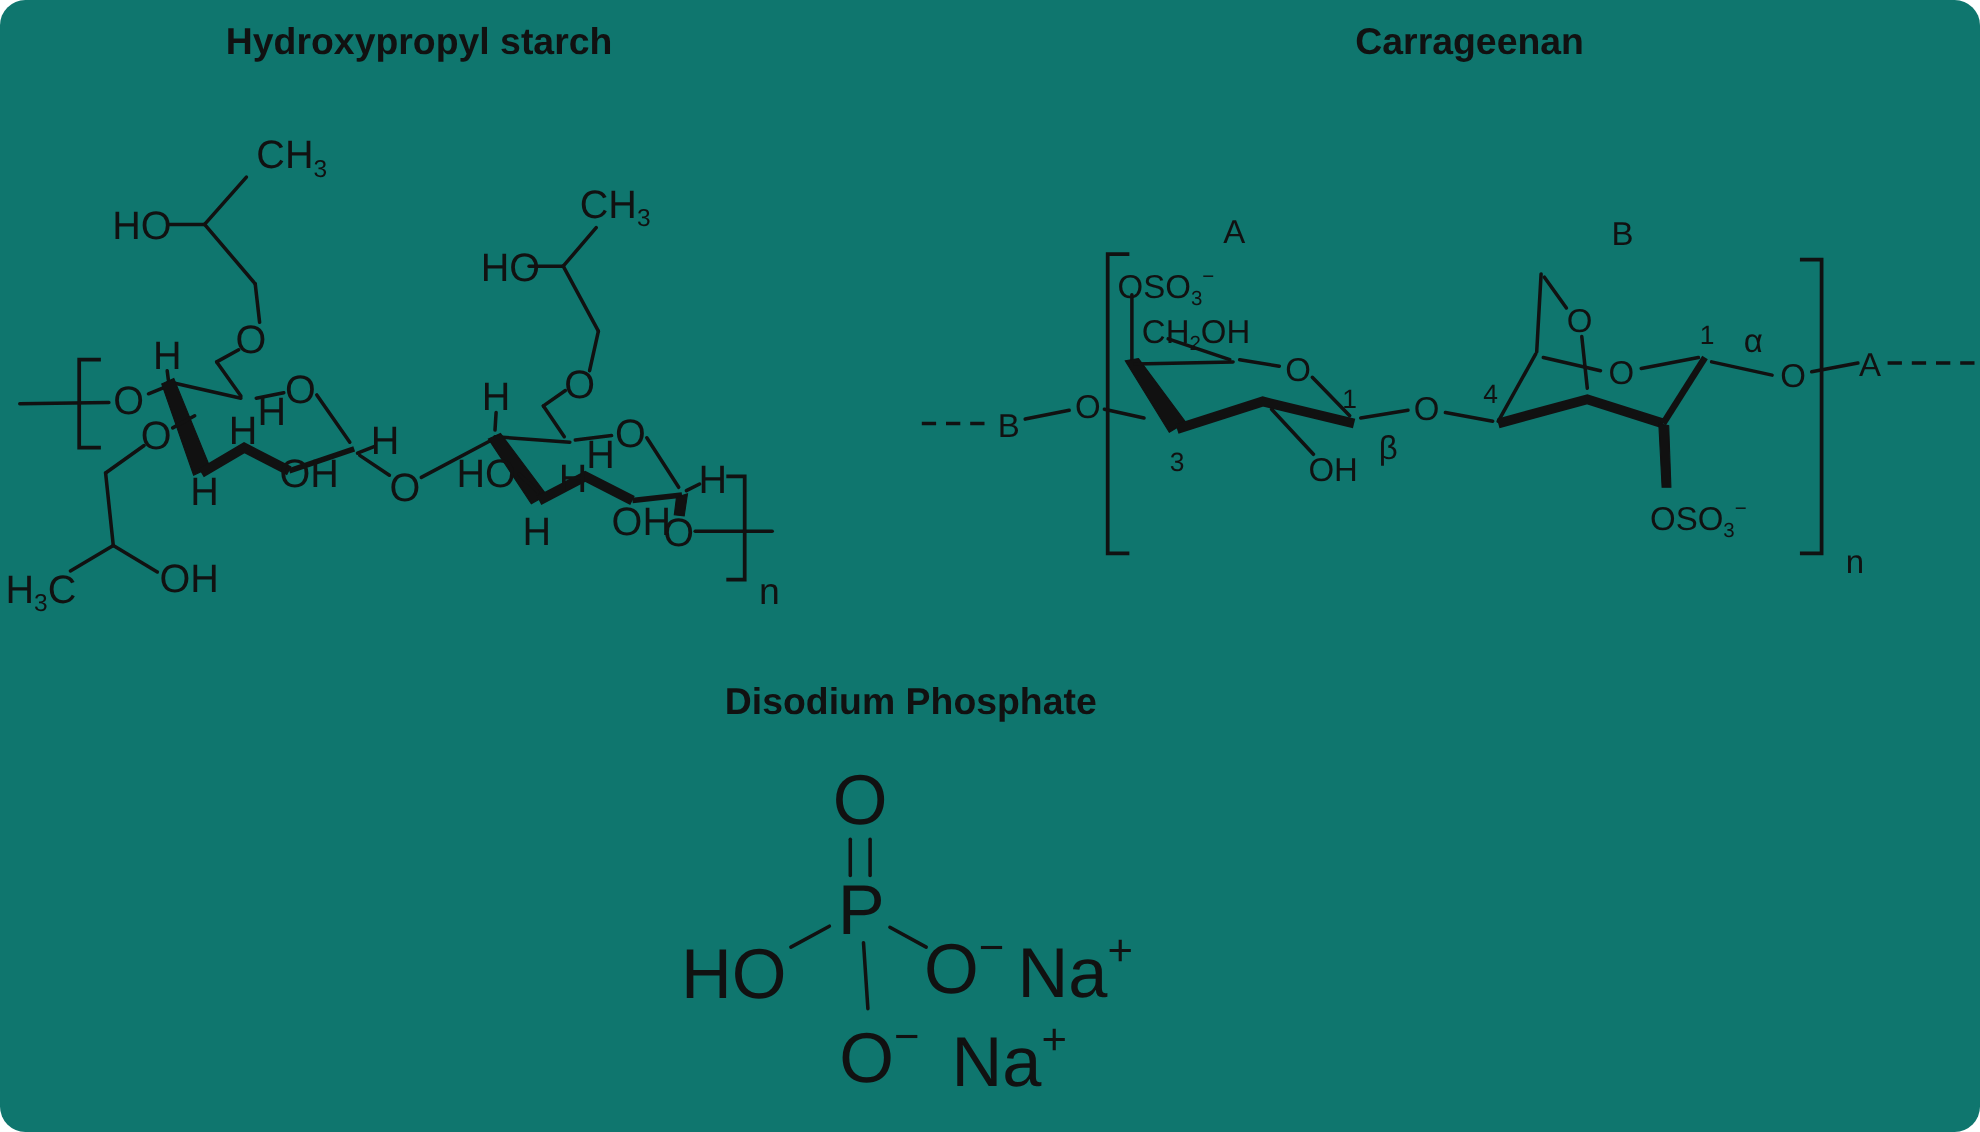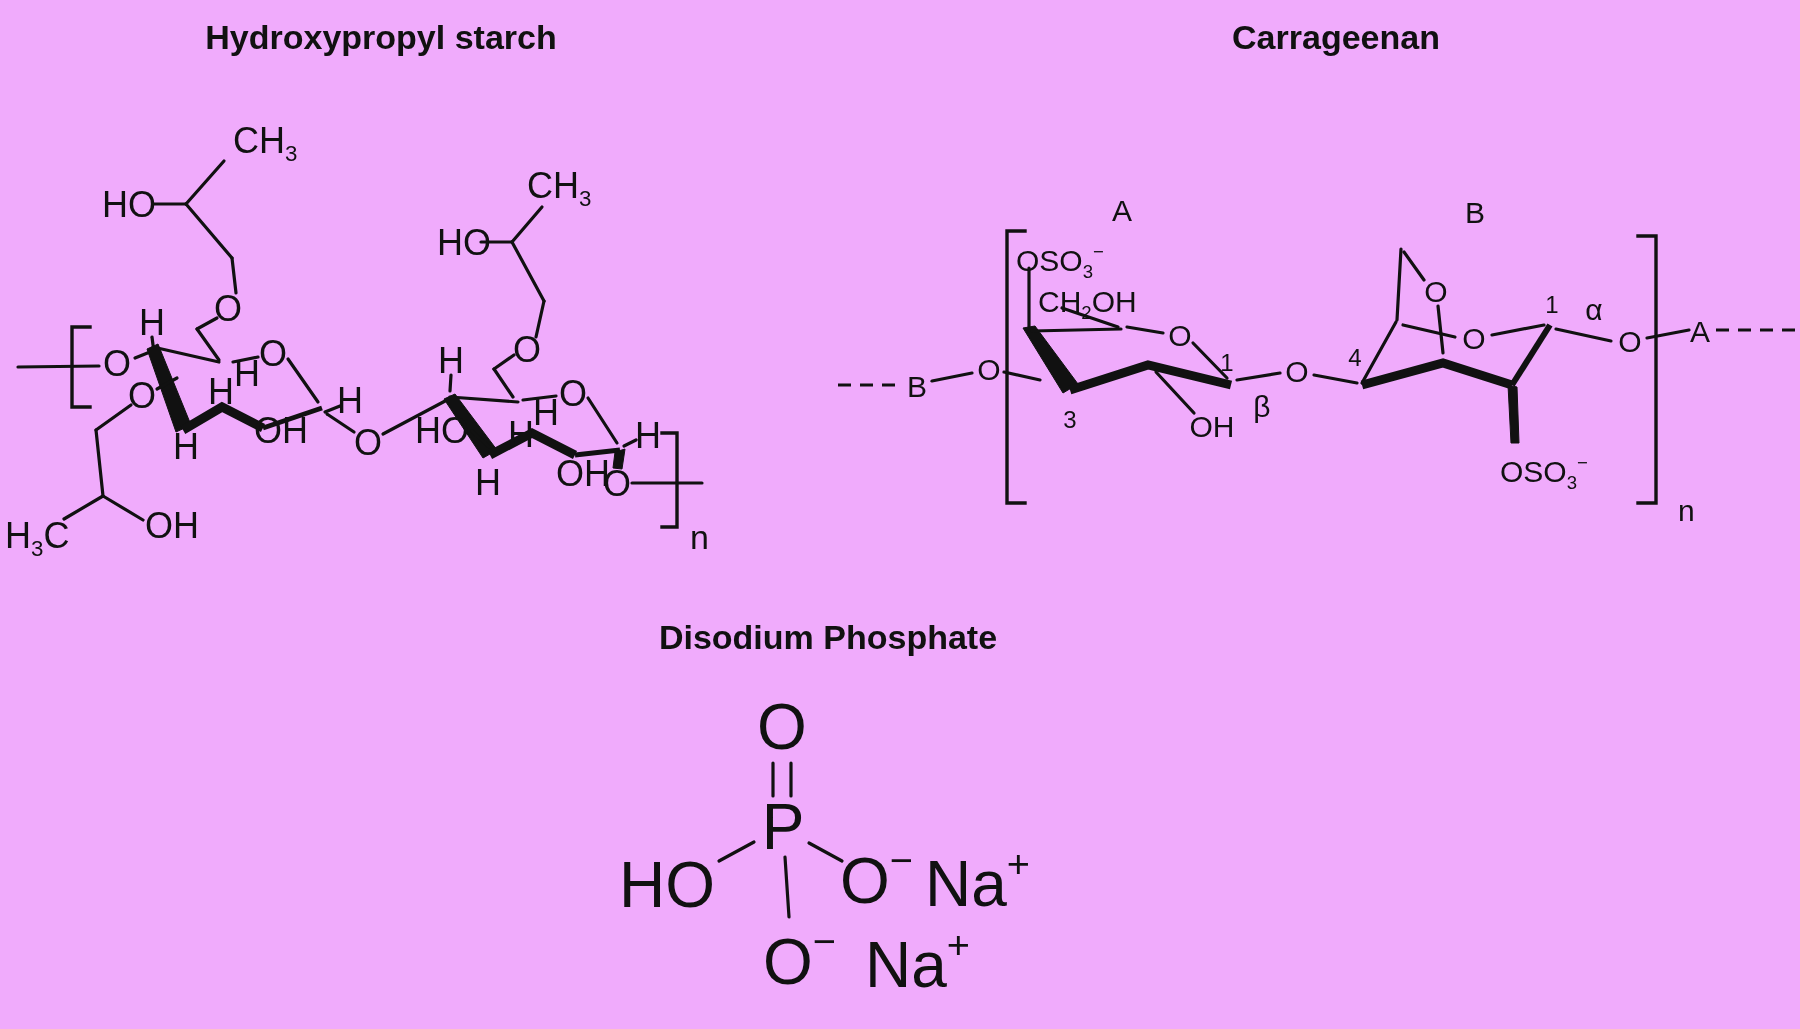--- a/index.html
+++ b/index.html
@@ -1,16 +1,16 @@
 <!DOCTYPE html>
 <html><head>
 <meta charset="utf-8">
 <style>
   html,body{margin:0;padding:0;background:#ffffff;}
-  .canvas-wrap{width:1800px;height:1029px;background:#f0abfc;overflow:hidden;}
+  .canvas-wrap{width:1800px;height:1029px;background:#0f766e;overflow:hidden;border-radius:23px;}
   svg{display:block;}
   text{font-family:"Liberation Sans","DejaVu Sans",sans-serif;fill:#111111;}
   .section-title{font-weight:700;font-size:34px;}
   .bond{stroke:#111111;stroke-width:3.2;stroke-linecap:round;fill:none;}
   .bondthick{stroke:#111111;stroke-linecap:butt;fill:none;}
   .bracket{stroke:#111111;stroke-width:3.4;fill:none;stroke-linecap:square;}
   .wedge{fill:#111111;stroke:#111111;stroke-width:1;}
   .dashes{stroke:#111111;stroke-width:3.2;stroke-dasharray:13 9;fill:none;}
 </style>
 </head>

